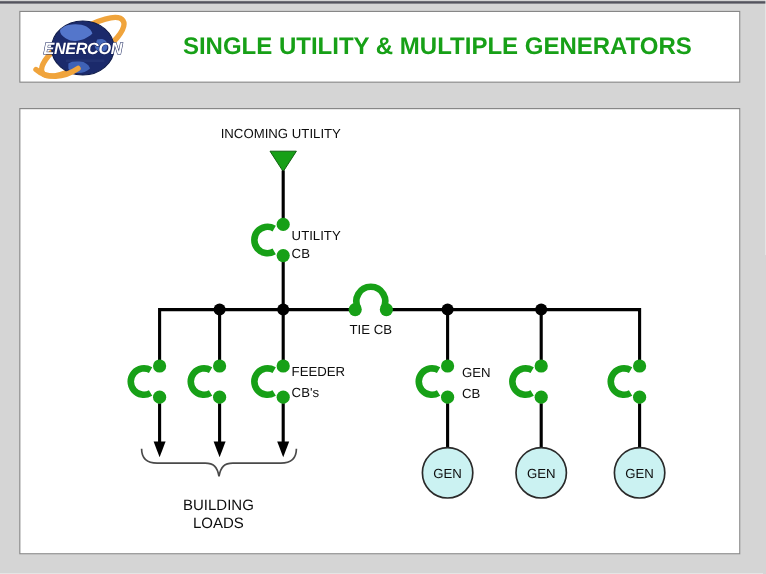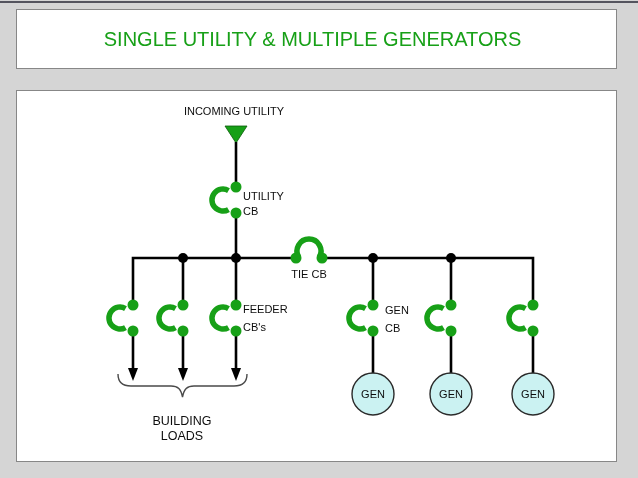--- a/index.html
+++ b/index.html
@@ -11,21 +11,21 @@
   .top-rule{position:absolute;left:0;top:1px;width:638px;height:2px;background:#54545e;}
   .panel{
     position:absolute;background:#ffffff;
     border:1.5px solid #878787;box-sizing:border-box;
   }
   .header-panel{left:16px;top:9px;width:601px;height:60px;display:flex;align-items:center;}
   .content-panel{left:16px;top:90px;width:601px;height:372px;}
   .logo-wrap{position:relative;width:104px;height:56px;flex:0 0 auto;}
   .slide-title{
     flex:1;text-align:center;white-space:nowrap;
-    font-size:20px;font-weight:400;letter-spacing:0px;
+    font-size:20px;font-weight:700;letter-spacing:0px;
     color:var(--green,#17a017);
     padding-right:8px;
   }
   .diagram-svg{position:absolute;left:17px;top:91px;}
   
   .wire{stroke:#000;stroke-width:2.6;fill:none;}
   .jdot{fill:#000;}
   .gdot{fill:var(--green,#17a017);}
   .garc{stroke:var(--green,#17a017);stroke-width:5.5;fill:none;}
   .gtri{fill:var(--green,#17a017);stroke:#0a5c0a;stroke-width:0.8;}
@@ -34,20 +34,46 @@
   .gen-circle{fill:var(--gen_fill,#cbf2f2);stroke:#2a2a2a;stroke-width:1.4;}
   .brace{stroke:#4a4a4a;stroke-width:1.4;fill:none;}
   .arrowhead{fill:#000;}
 </style>
 </head>
 <body>
 
 <div class="top-rule"></div>
 
 <div class="panel header-panel">
+  <div class="logo-wrap">
+    <svg width="104" height="56" viewBox="0 0 104 56">
+
+      <g transform="rotate(-33 52 28)">
+        <ellipse cx="52" cy="28" rx="40" ry="13" fill="none" stroke="var(--logo_orange,#f0a43c)" stroke-width="4.5"></ellipse>
+      </g>
+
+      <g>
+        <ellipse cx="52" cy="29" rx="26" ry="22.5" fill="var(--logo_navy,#1b2a6b)" stroke="#101c4a" stroke-width="1"></ellipse>
+        <clipPath id="globeClip">
+            <ellipse cx="52" cy="29" rx="26" ry="22.5"></ellipse>
+          </clipPath>
+        <g clip-path="url(#globeClip)" opacity="0.9">
+          <path d="M 34,12 C 44,7 58,9 60,17 C 54,23 44,25 38,21 C 33,18 32,15 34,12 Z" fill="#5b7fd6"></path>
+          <path d="M 64,22 C 70,20 74,24 72,30 C 68,34 62,32 62,27 Z" fill="#4a6fc4"></path>
+          <path d="M 40,42 C 46,38 56,40 58,46 C 52,52 42,50 40,46 Z" fill="#4469bf"></path>
+        </g>
+      </g>
+
+      <path d="M 13,47 C 22,55 36,54 48,46" fill="none" stroke="var(--logo_orange,#f0a43c)" stroke-width="4.5" stroke-linecap="round"></path>
+
+      <text x="52" y="34" text-anchor="middle" font-size="13.5" font-weight="700" font-style="italic" fill="#ffffff" stroke="#14205a" stroke-width="0.9" paint-order="stroke" letter-spacing="-0.3">ENERCON</text>
+
+      <rect x="38" y="38.5" width="32" height="2.2" rx="0.5" fill="#2a3a7a" opacity="0.55"></rect>
+    </svg>
+  </div>
   <div class="slide-title">SINGLE UTILITY &amp; MULTIPLE GENERATORS</div>
 </div>
 
 <div class="panel content-panel"></div>
 
 <svg class="diagram-svg" width="600" height="370" viewBox="0 0 600 370">
 
   <text class="lbl" x="217" y="24" text-anchor="middle">INCOMING UTILITY</text>
 
   <polygon class="gtri" points="208,35 230,35 219,52"></polygon>

